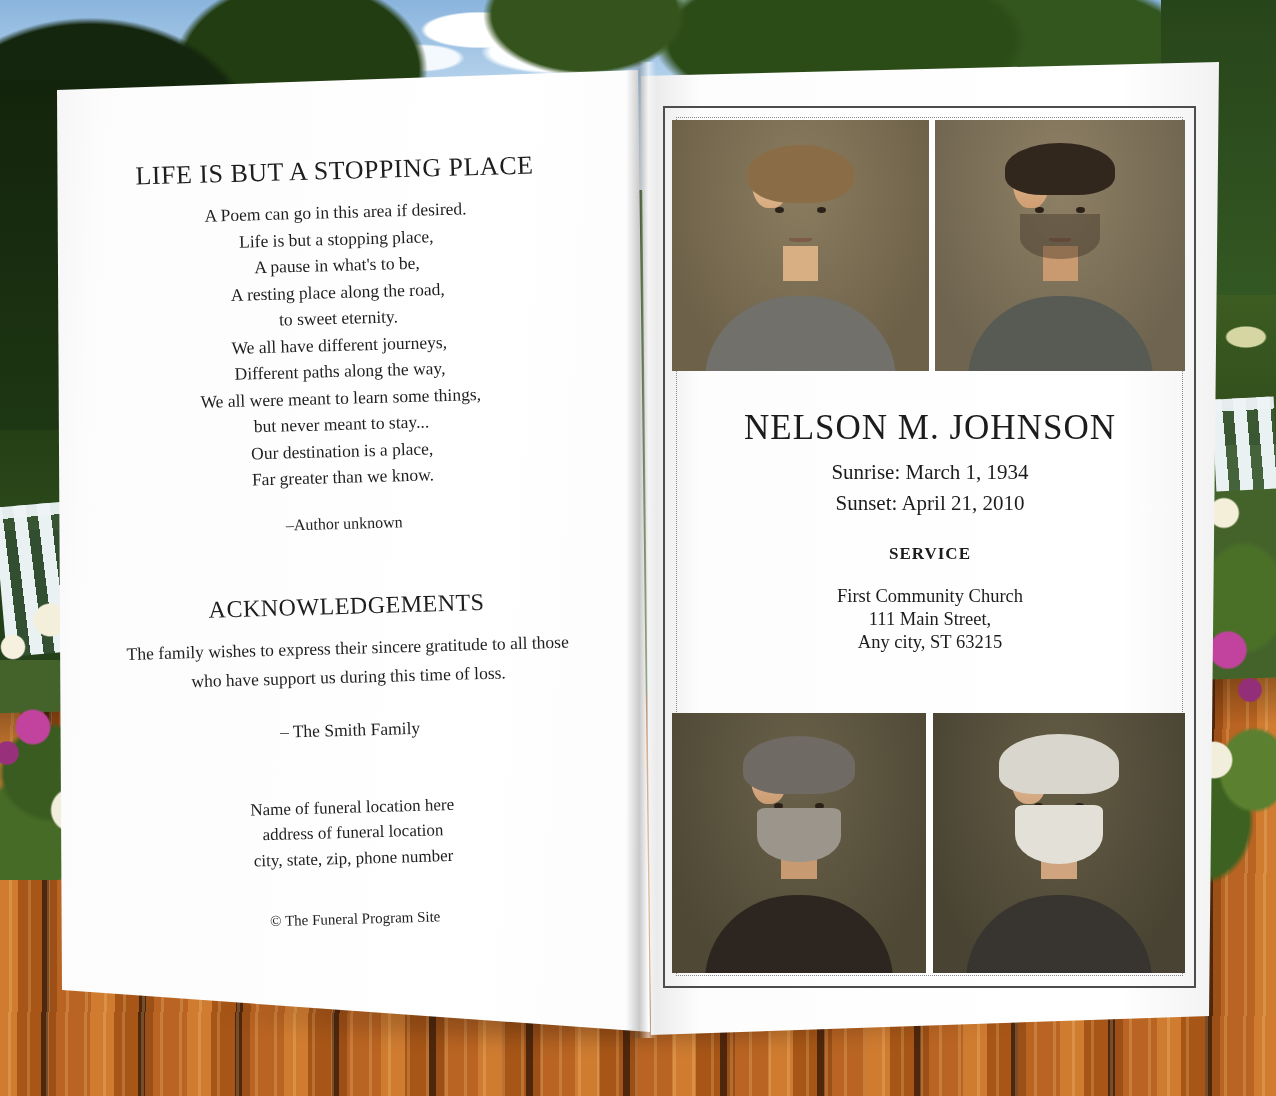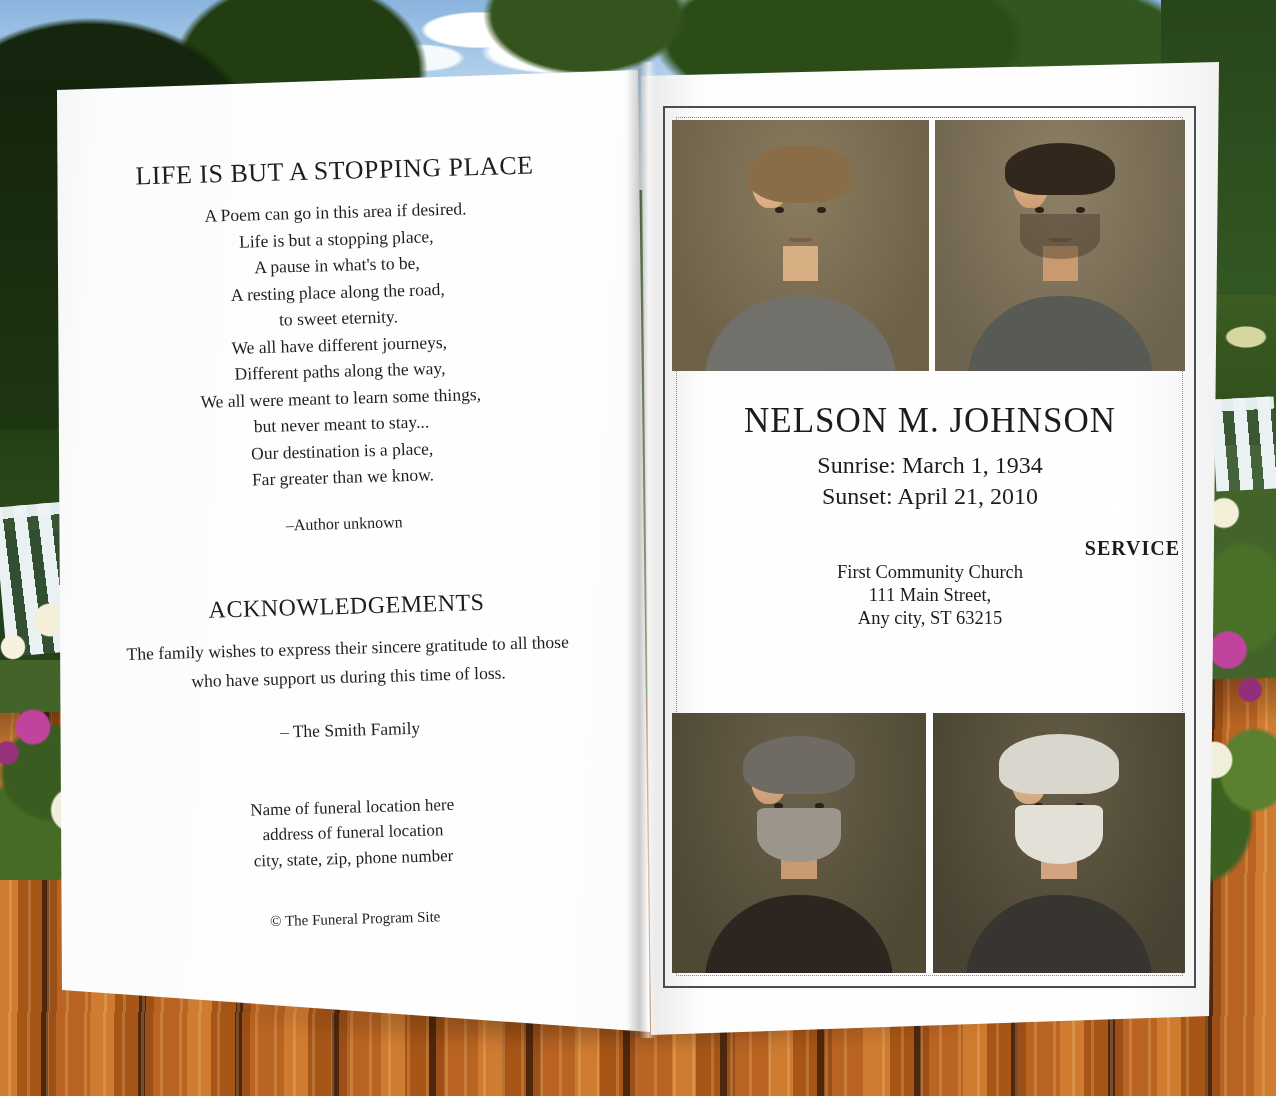--- a/index.html
+++ b/index.html
@@ -141,24 +141,24 @@
   .p4 .beard{top:38%;left:29%;width:42%;height:27%;border-radius:12% 12% 50% 50%;background:#e3e0d7;}
   .photo .beard,.photo .hair{left-offset:0;}
   .photo .head{z-index:2;} .photo .hair{z-index:3;} .photo .beard{z-index:4;}
   .photo .head,.photo .hair,.photo .beard{position:absolute;}
   .p3 .beard,.p4 .beard,.p2 .beard{left:30%;}
   .photo .head-wrap{position:absolute;top:13%;left:31%;width:38%;height:47%;}
 
   
   .rp-text{left:680px;top:394px;width:500px;text-align:center;color:#1c1c1c;}
   .memory-label{font-size:23px;letter-spacing:1.5px;}
-  .deceased-name{font-size:35px;letter-spacing:1px;margin-top:7px;}
-  .dates{margin-top:9px;font-size:24px;line-height:31px;}
-  .service-title{margin-top:25px;font-size:20px;font-weight:bold;letter-spacing:1px;text-align:right;}
-  .service-lines{margin-top:1px;font-size:18.5px;line-height:23px;}
+  .deceased-name{font-size:35px;letter-spacing:1px;margin-top:14px;}
+  .dates{margin-top:9px;font-size:21px;line-height:31px;}
+  .service-title{margin-top:25px;font-size:17px;font-weight:bold;letter-spacing:1px;}
+  .service-lines{margin-top:21px;font-size:18.5px;line-height:23px;}
 </style>
 </head>
 <body>
 
 <div class="abs sky"></div>
 <div class="abs canopy"></div>
 <div class="abs trees-left"></div>
 <div class="abs trees-right"></div>
 <div class="abs lawn-left"></div>
 <div class="abs lawn-right"></div>

